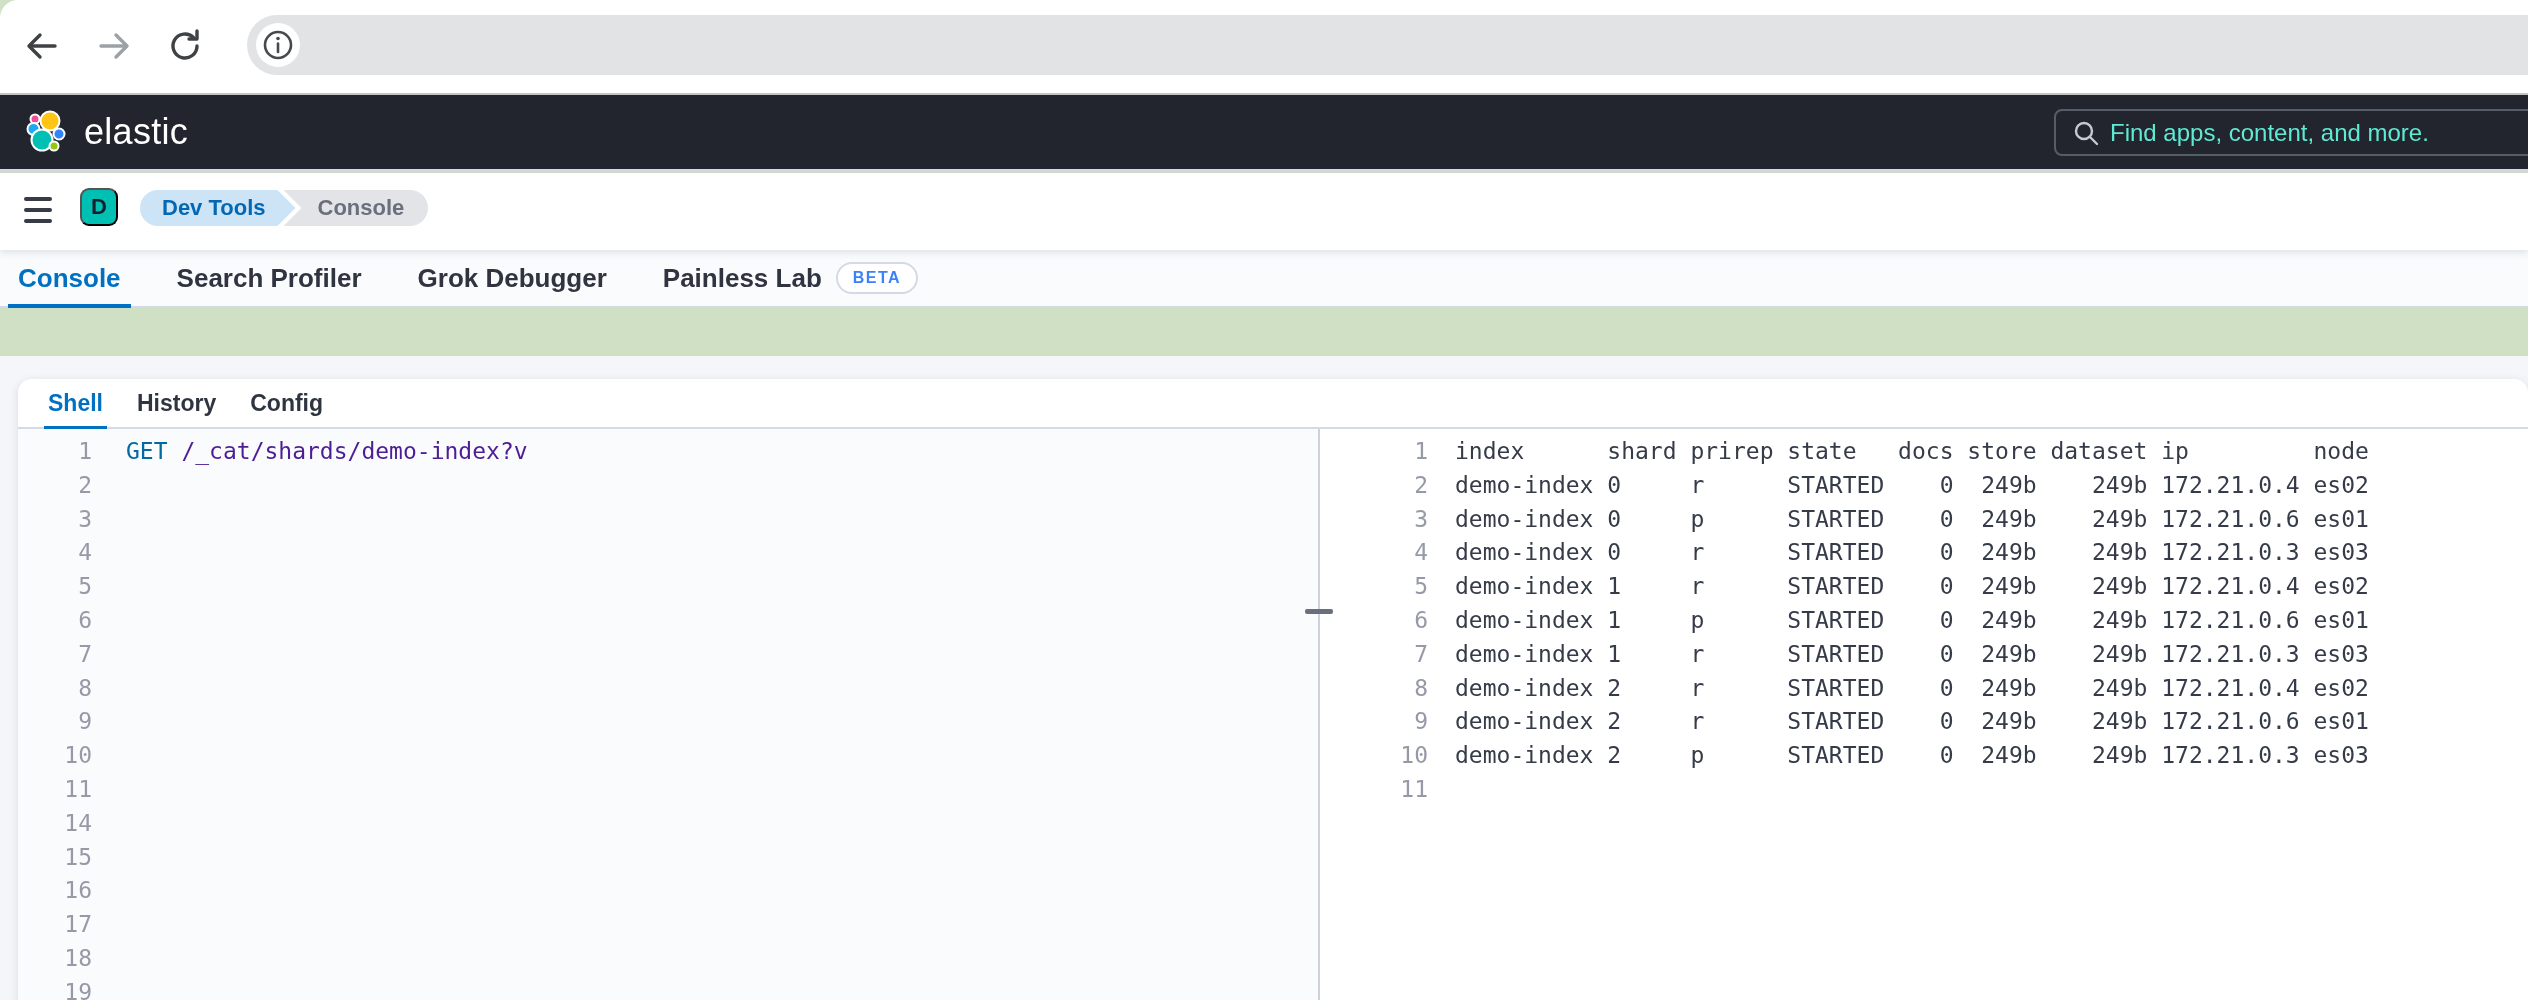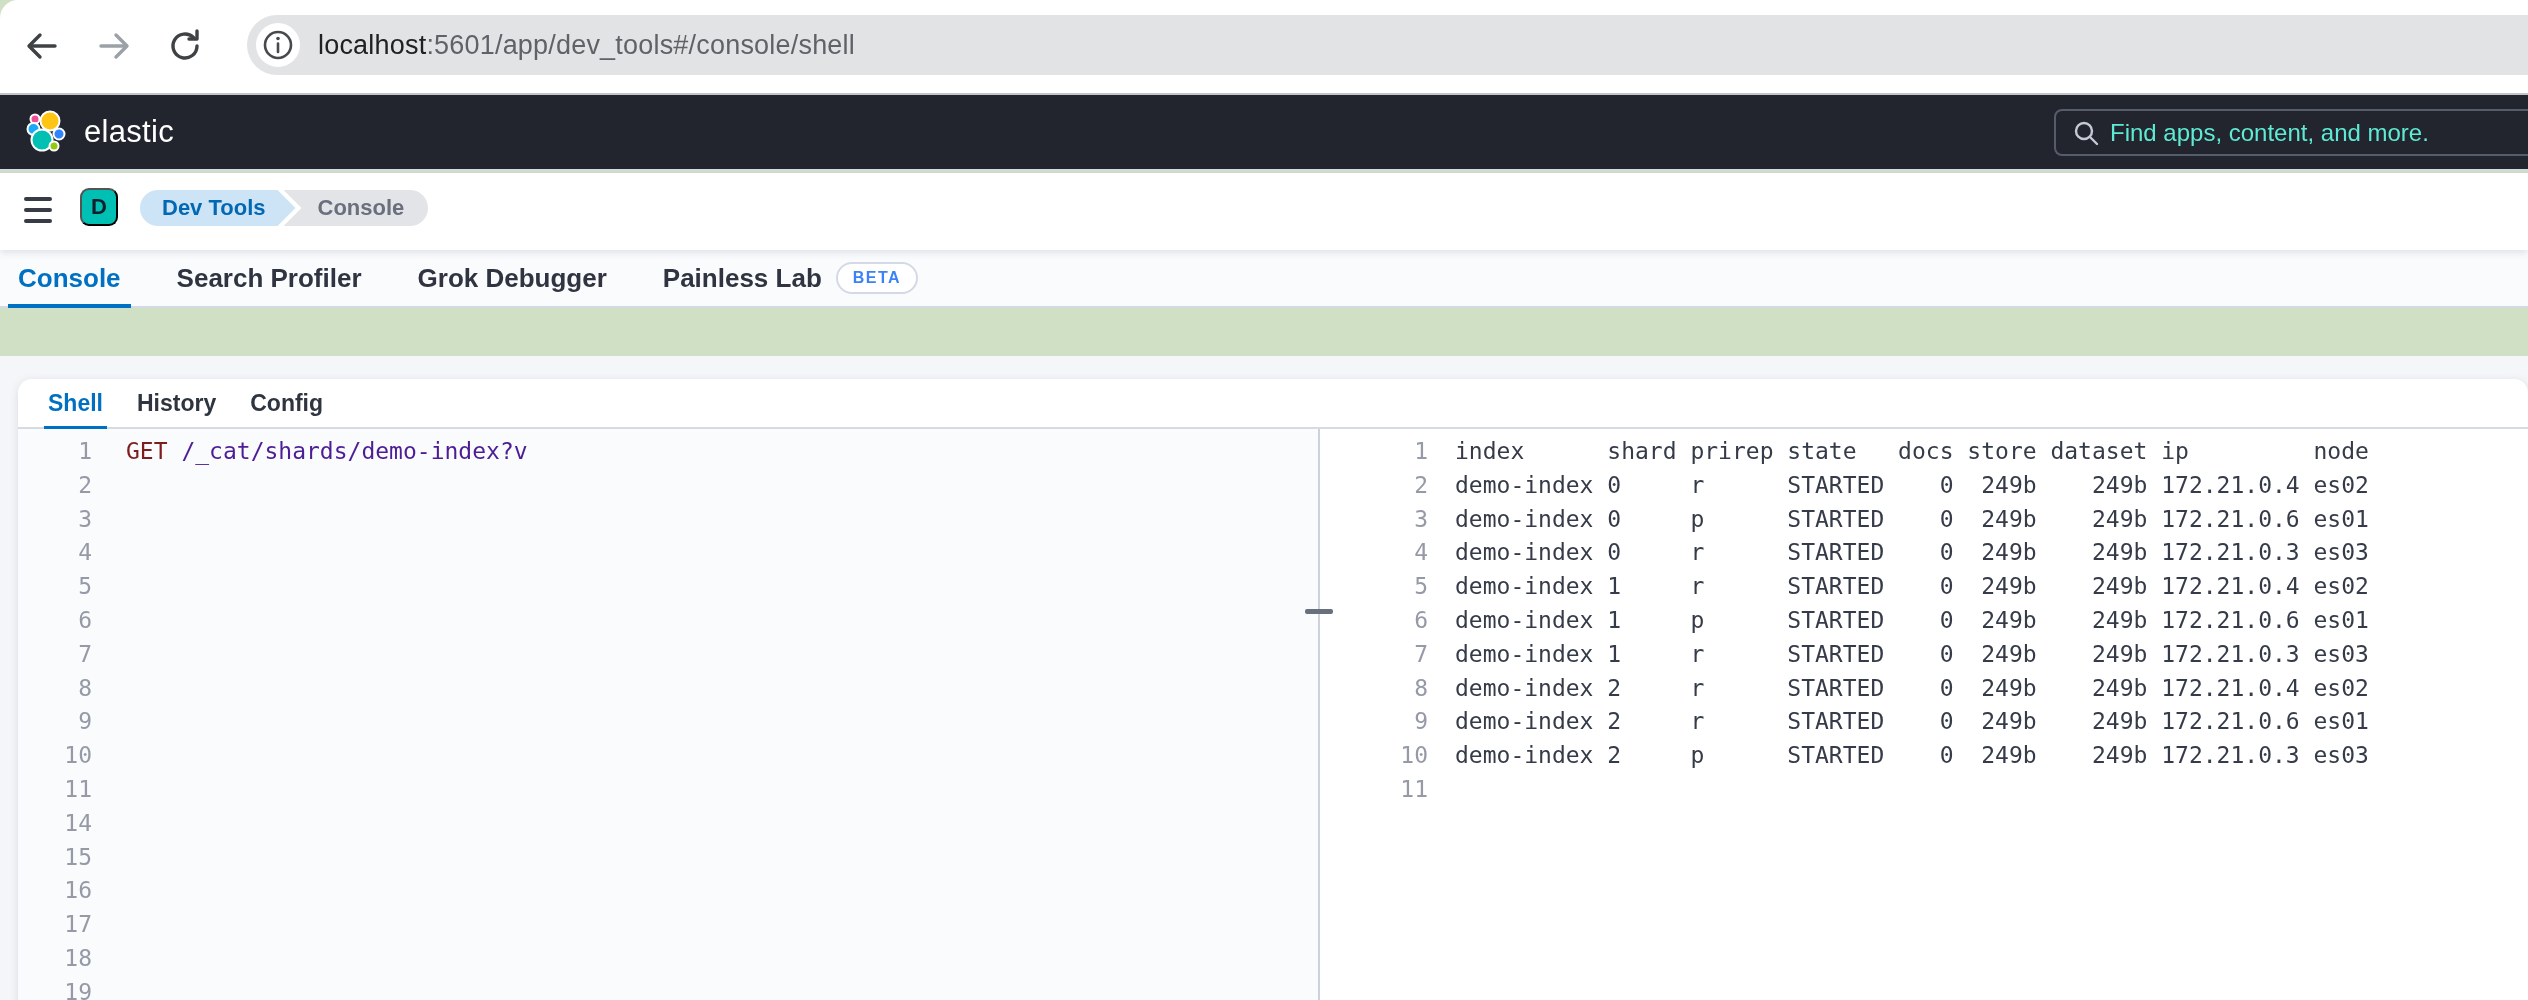--- a/index.html
+++ b/index.html
@@ -14,21 +14,21 @@
   .nav-fwd { left:92px; }
   .nav-reload { left:163px; }
   .omnibox { position:absolute; left:247px; top:15px; width:2290px; height:60px; background:#e2e3e5; border-radius:30px 0 0 30px; display:flex; align-items:center; }
   .site-info { width:44px; height:44px; border-radius:50%; background:#fff; margin-left:9px; display:flex; align-items:center; justify-content:center; }
   .url { font-size:27px; margin-left:18px; color:#5f6368; letter-spacing:0.2px; white-space:nowrap; }
   .url .host { color:#202124; }
 
   
   .eheader { position:absolute; left:0; top:95px; width:2528px; height:76px; background:#23252e; border-bottom:2px solid #d4d9e4; display:flex; align-items:center; }
   .elogo { margin-left:26px; width:44px; height:44px; }
-  .ebrand { color:#ffffff; font-size:31px; font-weight:500; margin-left:14px; letter-spacing:0.3px; }
+  .ebrand { color:#ffffff; font-size:36px; font-weight:500; margin-left:14px; letter-spacing:0.3px; }
   .esearch { position:absolute; right:-8px; top:14px; width:482px; height:47px; border:2px solid #565d6a; border-radius:8px; display:flex; align-items:center; background:transparent; }
   .esearch .ph { color:#5eead4; font-size:24px; margin-left:10px; white-space:nowrap; }
 
   
   .crumbbar { position:absolute; left:0; top:173px; width:2528px; height:77px; background:#fff; box-shadow:0 3px 7px rgba(105,115,135,0.18); z-index:5; }
   .hamburger { position:absolute; left:24px; top:24px; width:28px; height:26px; display:flex; flex-direction:column; justify-content:space-between; background:none; border:none; }
   .hamburger i { display:block; height:4px; border-radius:2px; background:#363b46; }
   .appbadge { position:absolute; left:80px; top:15px; width:38px; height:38px; border-radius:9px; background:#00bfb3; color:#13202b; font-weight:700; font-size:22px; display:flex; align-items:center; justify-content:center; }
   .crumbs { position:absolute; left:140px; top:17px; height:36px; display:flex; align-items:center; }
   .crumb { height:36px; display:flex; align-items:center; font-size:22px; font-weight:600; }
@@ -56,21 +56,21 @@
   .editor { position:absolute; left:0; top:50px; right:0; bottom:0; display:flex; overflow:hidden; }
   .pane-left { width:1300px; background:#fafbfd; overflow:hidden; padding-top:6px; }
   .divider { width:2px; background:#ccd2dd; position:relative; }
   .drag-handle { position:absolute; left:-13px; top:180px; width:28px; height:5px; border-radius:2px; background:#69707d; }
   .pane-right { flex:1; background:#ffffff; overflow:hidden; padding-top:6px; }
 
   .mono { font-family:"DejaVu Sans Mono", monospace; font-size:23px; line-height:33.8px; }
   .erow, .orow { display:flex; height:33.8px; }
   .lnum { width:88px; text-align:right; padding-right:14px; color:#959aa6; }
   .lcode { padding-left:20px; white-space:pre; color:#343a46; }
-  .method { color:#7f1d1d; }
+  .method { color:#0369a1; }
   .path { color:#4c1d95; white-space:pre; }
   .onum { width:108px; text-align:right; color:#959aa6; flex:none; }
   .otext { padding-left:27px; white-space:pre; color:#353b48; }
 
   
   svg { display:block; }
 </style>
 </head>
 <body>
 
@@ -94,21 +94,20 @@
       </svg>
   </button>
   <div class="omnibox">
     <span class="site-info">
       <svg width="32" height="32" viewBox="0 0 32 32" fill="none" stroke="#474a4d" stroke-width="2.6">
           <circle cx="16" cy="16" r="13"></circle>
           <path d="M16 14.5 V23" stroke-linecap="round"></path>
           <circle cx="16" cy="9.5" r="1.8" fill="#474a4d" stroke="none"></circle>
         </svg>
     </span>
-    <span class="url"><span class="host">localhost</span><span>:5601/app/dev_tools#/console/shell</span></span>
   </div>
   <div class="chrome-bottom-line"></div>
 </div>
 
 <header class="eheader">
   <svg class="elogo" viewBox="0 0 44 44">
     <circle cx="24" cy="11" r="9.5" fill="#fec514" stroke="#fff" stroke-width="2"></circle>
     <circle cx="9" cy="9" r="4.5" fill="#f04e98" stroke="#fff" stroke-width="2"></circle>
     <circle cx="7.5" cy="19" r="6" fill="#1ba9f5" stroke="#fff" stroke-width="2"></circle>
     <circle cx="16" cy="30" r="10.5" fill="#00bfb3" stroke="#fff" stroke-width="2"></circle>

